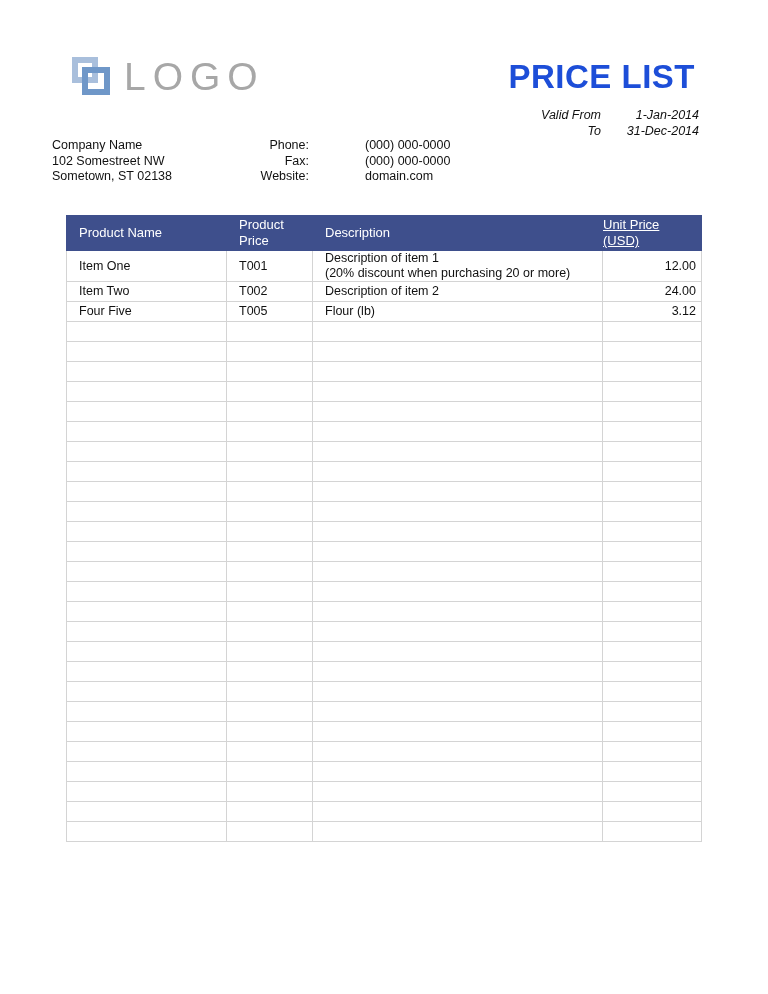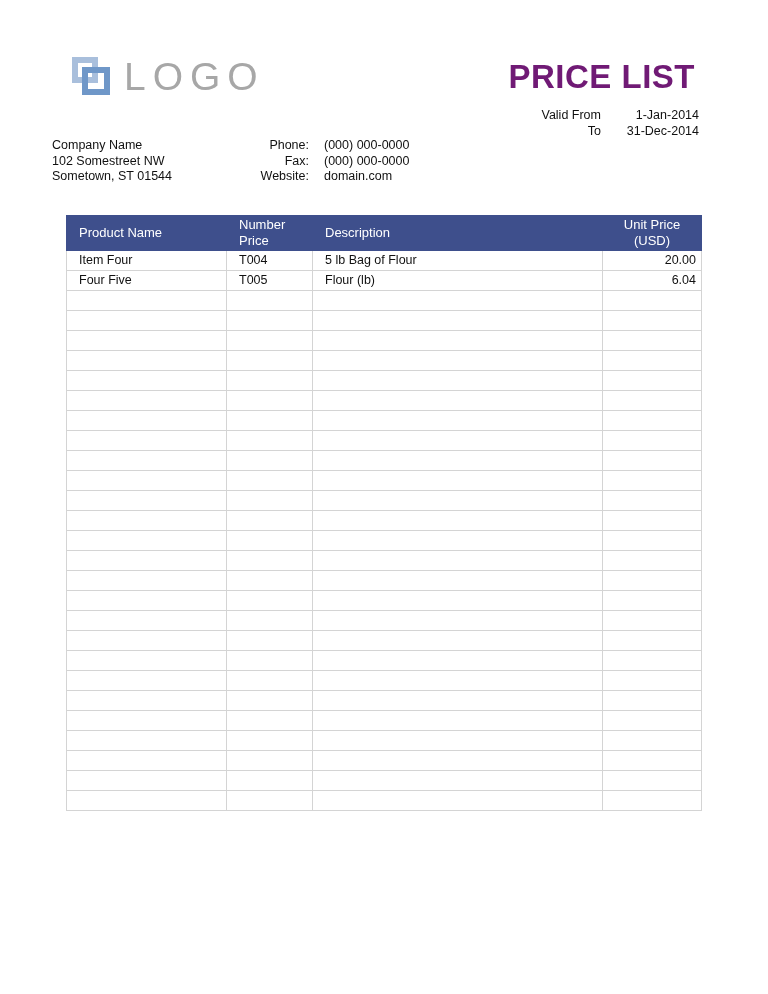--- a/index.html
+++ b/index.html
@@ -1,32 +1,32 @@
 <!DOCTYPE html>
 <html><head>
 <meta charset="utf-8">
 <style>
   html,body{margin:0;padding:0;background:#fff;}
   body{width:768px;height:994px;position:relative;font-family:"Liberation Sans",sans-serif;color:#111;font-size:12.5px;overflow:hidden;}
   .logo{position:absolute;left:72px;top:57px;height:42px;}
   .logo .sq1{position:absolute;left:0;top:0;width:26px;height:26px;border:6px solid #a9bfdc;background:transparent;box-sizing:border-box;}
   .logo .sq2{position:absolute;left:10px;top:10px;width:28px;height:28px;border:6px solid #6f97c8;box-sizing:border-box;}
   .logo .word{position:absolute;left:52px;top:-2px;font-size:39px;letter-spacing:7px;color:#a7a7a7;font-weight:normal;}
-  .title{position:absolute;right:73px;top:58px;font-size:33px;font-weight:bold;color:#701a75;letter-spacing:0.5px;}
+  .title{position:absolute;right:73px;top:58px;font-size:33px;font-weight:bold;color:#1d4ed8;letter-spacing:0.5px;}
   .valid{position:absolute;right:69px;top:107px;line-height:16px;font-size:12.5px;}
-  .valid .row{display:flex;}
+  .valid .row{display:flex;font-style:italic;}
   .valid .lab{width:70px;text-align:right;}
   .valid .val{width:98px;text-align:right;}
   .company{position:absolute;left:52px;top:138px;line-height:15.5px;}
   .contact{position:absolute;left:240px;top:138px;line-height:15.5px;}
-  .contact .row{display:flex;}
+  .contact .row{display:flex;gap:41px;}
   .contact .lab{width:69px;text-align:right;padding-right:15px;}
   table{position:absolute;left:66px;top:215px;width:635px;border-collapse:collapse;table-layout:fixed;}
   th{background:#3e4f8c;color:#fff;font-weight:normal;font-size:13px;height:34px;line-height:16px;padding:0 12px;text-align:left;border:1px solid #3e4f8c;}
-  th.c{text-align:center;}
+  th.c{text-align:left;text-decoration:underline;}
   td{border:1px solid #d4d4d4;height:19px;padding:0 12px;font-size:12.5px;line-height:15px;white-space:nowrap;overflow:hidden;}
   td.r{text-align:right;padding-right:5px;}
   tr.tall td{height:30px;}
 </style>
 </head>
 <body>
 
 <div class="logo">
   <div class="sq1"></div>
   <div class="sq2"></div>
@@ -42,21 +42,21 @@
     </div>
   <div class="row">
       <span class="lab">To</span>
       <span class="val">31-Dec-2014</span>
     </div>
 </div>
 
 <div class="company">
   <div>Company Name</div>
   <div>102 Somestreet NW</div>
-  <div>Sometown, ST 01544</div>
+  <div>Sometown, ST 02138</div>
 </div>
 
 <div class="contact">
   <div class="row">
       <span class="lab">Phone:</span>
       <span>(000) 000-0000</span>
     </div>
   <div class="row">
       <span class="lab">Fax:</span>
       <span>(000) 000-0000</span>
@@ -70,37 +70,43 @@
 <table>
   <colgroup>
       <col style="width:160px">
       <col style="width:86px">
       <col style="width:290px">
       <col style="width:99px">
     </colgroup>
   <thead>
     <tr>
       <th>Product Name</th>
-      <th><span>Number</span><br><span>Price</span></th>
+      <th><span>Product</span><br><span>Price</span></th>
       <th>Description</th>
       <th class="c" style="padding-left:0;padding-right:0"><span>Unit Price</span><br><span>(USD)</span></th>
     </tr>
   </thead>
   <tbody id="tbody">
+    <tr class="tall">
+      <td>Item One</td>
+      <td>T001</td>
+      <td><span>Description of item 1</span><br><span>(20% discount when purchasing 20 or more)</span></td>
+      <td class="r">12.00</td>
+    </tr>
     <tr>
-      <td>Item Four</td>
-      <td>T004</td>
-      <td>5 lb Bag of Flour</td>
-      <td class="r">20.00</td>
+      <td>Item Two</td>
+      <td>T002</td>
+      <td>Description of item 2</td>
+      <td class="r">24.00</td>
     </tr>
     <tr>
       <td>Four Five</td>
       <td>T005</td>
       <td>Flour (lb)</td>
-      <td class="r">6.04</td>
+      <td class="r">3.12</td>
     </tr>
   <tr>
         <td></td>
         <td></td>
         <td></td>
         <td></td>
       </tr>
       <tr>
         <td></td>
         <td></td>

